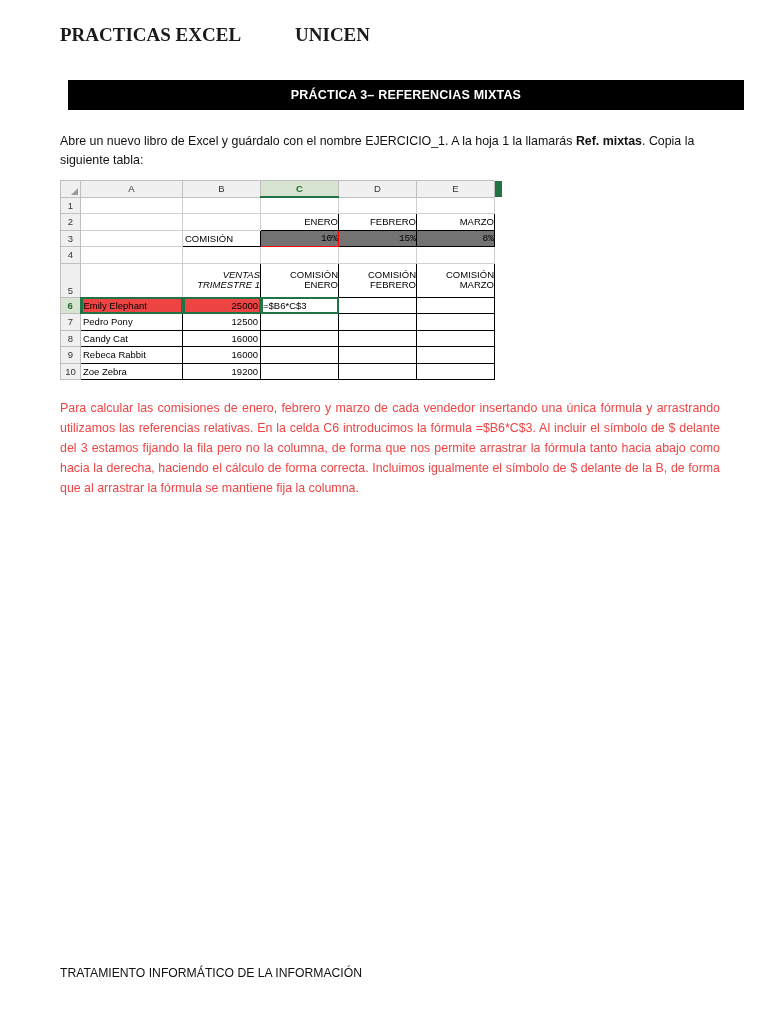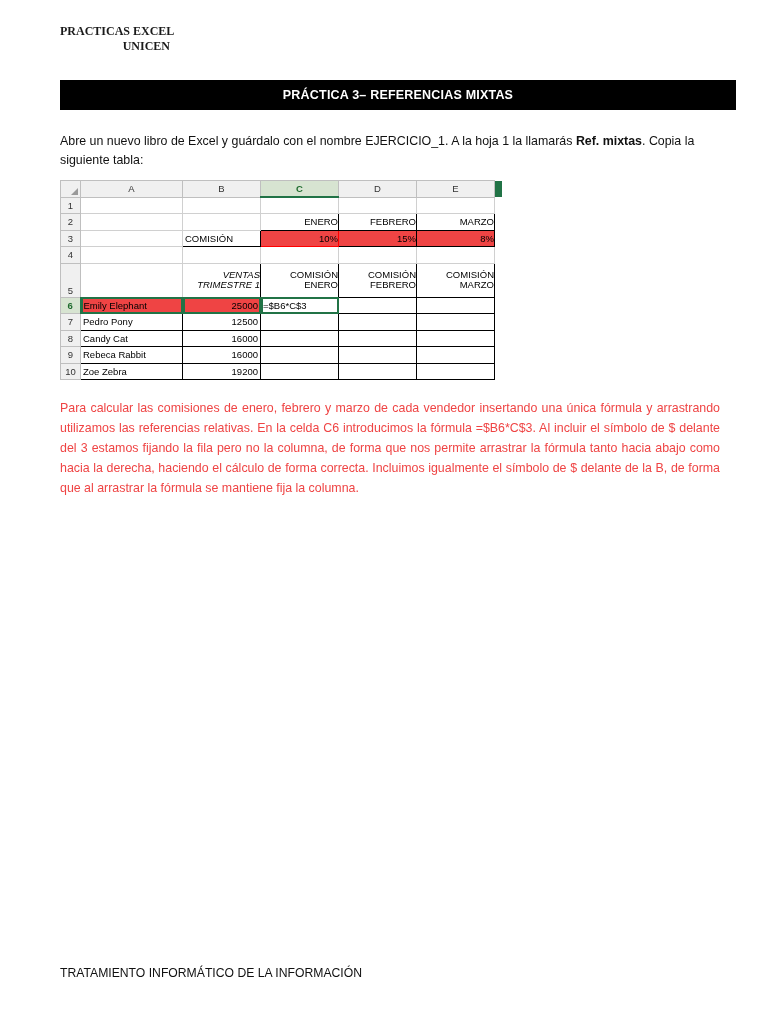--- a/index.html
+++ b/index.html
@@ -23,34 +23,33 @@
   
   .doc-header {
     position: absolute;
     top: 24px;
     left: 60px;
     right: 32px;
     height: 26px;
     display: flex;
     align-items: baseline;
     font-family: "Liberation Serif", serif;
-    font-size: 12px;
+    font-size: 19px;
     font-weight: bold;
     color: #1a1a1a;
-    flex-direction: column;
   }
   .doc-header .h-left { width: 200px; }
   .doc-header .h-center { flex: 1; text-align: center; padding-right: 40px;}
   .doc-header .h-right { width: 110px; text-align: right; }
 
   
   .title-bar {
     position: absolute;
     top: 80px;
-    left: 60px;
+    left: 68px;
     width: 676px;
     height: 30px;
     background: #000000;
     color: #ffffff;
     display: flex;
     align-items: center;
     justify-content: center;
     font-size: 12.5px;
     font-weight: bold;
     letter-spacing: .2px;
@@ -132,21 +131,21 @@
     border-style: solid;
     border-width: 0 0 7px 7px;
     border-color: transparent transparent #9a9a9a transparent;
   }
   .cell-empty { background: #ffffff; }
   .b { border: 1px solid #000 !important; }
   .ctr { text-align: right; }
   .right { text-align: right; padding-right: 2px !important; }
   .left { text-align: left; padding-left: 2px !important; }
   .bold { font-weight: bold; }
-  .yellow { background: #ef4444; }
+  .yellow { background: #737373; font-family: Liberation Mono, monospace; }
   .two-line { line-height: 1.05; }
 
   .sel-cell {
     outline: 2px solid #217346;
     outline-offset: -2px;
     background: #ef4444;
   }
   .redborder {
     border: 1px solid #ff0000 !important;
   }

